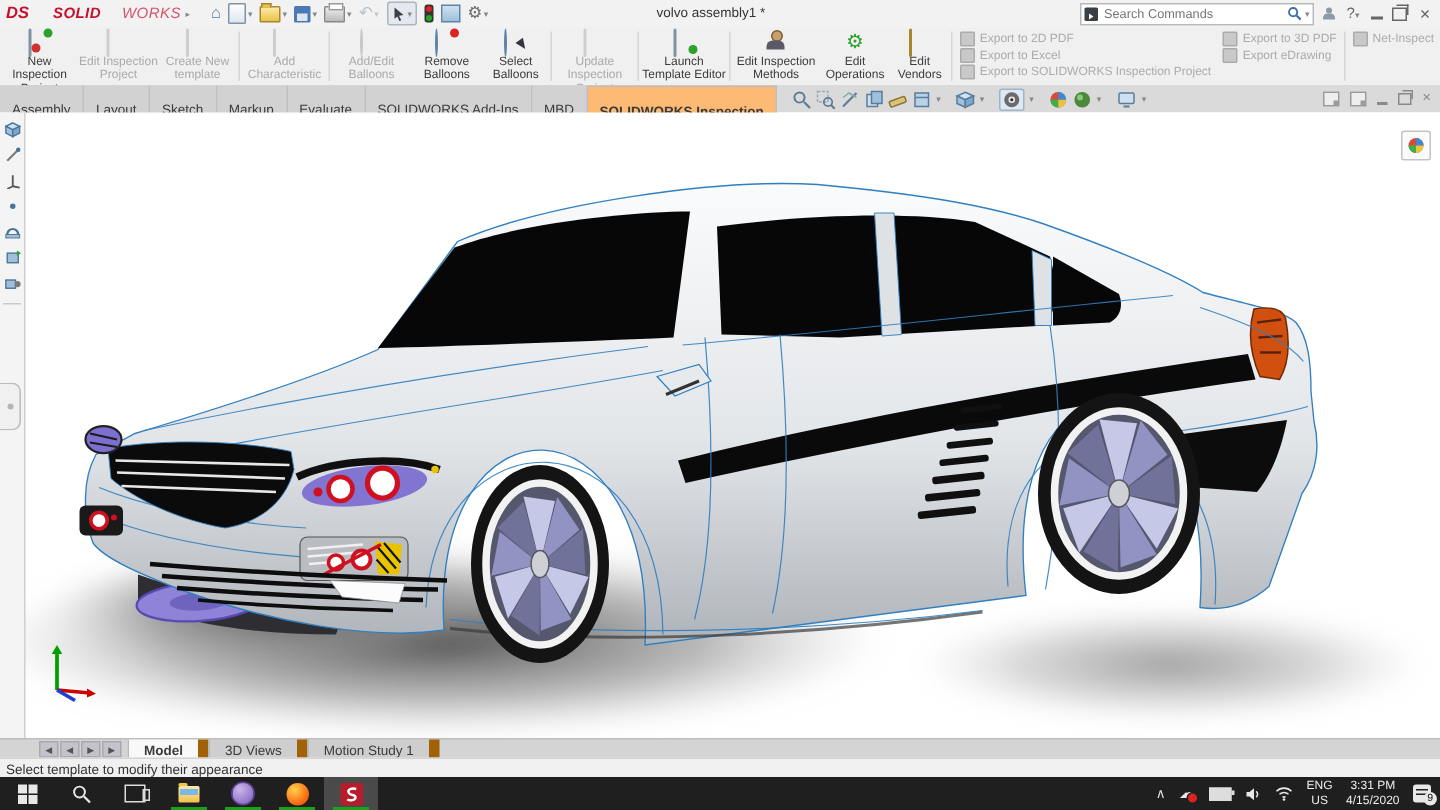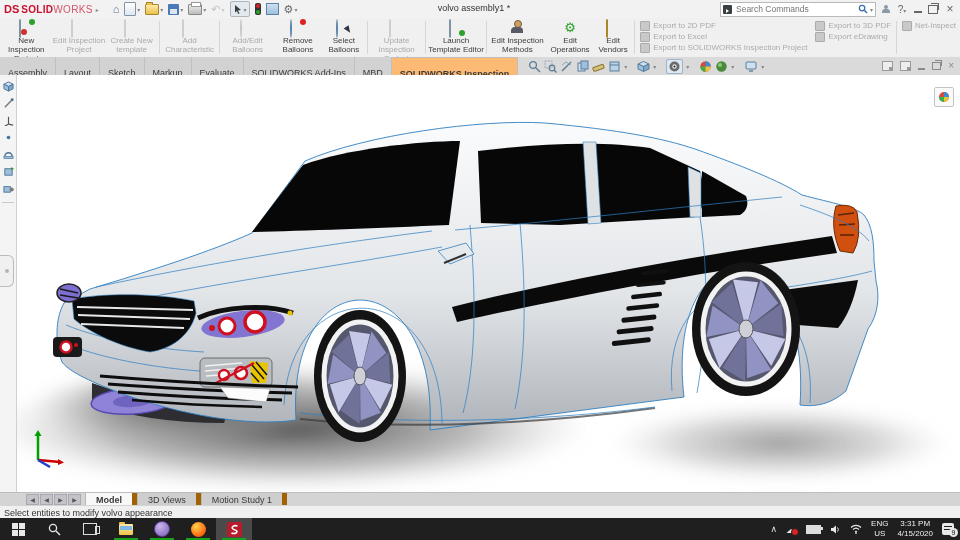--- a/index.html
+++ b/index.html
@@ -1,19 +1,19 @@
 <!DOCTYPE html>
 <html><head>
 <meta charset="utf-8">
 <style>
   html,body{margin:0;padding:0;background:#888;}
   .app{position:relative;width:960px;height:540px;background:#fff;font-family:"Liberation Sans",sans-serif;overflow:hidden;user-select:none;}
   
   .titlebar{position:absolute;left:0;top:0;width:960px;height:18px;background:#f2f2f2;border-bottom:1px solid #dcdcdc;display:flex;align-items:center;font-size:9px;color:#444;}
-  .logo{display:flex;align-items:baseline;margin-left:4px;color:#c8102e;white-space:nowrap;}
+  .logo{display:flex;align-items:baseline;margin-left:4px;color:#c8102e;font-style:italic;white-space:nowrap;gap:14px;}
   .logo .mark{font-weight:bold;font-size:11px;margin-right:2px;}
   .logo .bold{font-weight:bold;font-size:10px;letter-spacing:.3px;}
   .logo .light{font-weight:normal;font-size:10px;letter-spacing:.3px;color:#d4556a;}
   .qa{display:flex;align-items:center;gap:5px;margin-left:14px;color:#5c7a94;}
   .qa .qi{display:flex;align-items:center;gap:1px;}
   .caret{font-size:6px;color:#888;}
   .glyph{font-size:11px;line-height:11px;}
   .sheet{width:10px;height:12px;background:linear-gradient(#fff,#dde6ef);border:1px solid #7f93a6;border-radius:1px;}
   .folder{width:12px;height:9px;background:linear-gradient(#ffe9a8,#e8c24a);border:1px solid #a8862a;border-radius:1px;position:relative;}
   .folder::before{content:'';position:absolute;left:0;top:-3px;width:5px;height:2px;background:#e8c24a;border:1px solid #a8862a;border-bottom:none;}
@@ -82,21 +82,21 @@
   .viewport{position:absolute;left:0;top:75px;width:960px;height:417px;background:#ffffff;}
   .leftstrip{position:absolute;left:0;top:0;width:16px;height:417px;background:#f4f4f4;border-right:1px solid #d0d0d0;display:flex;flex-direction:column;align-items:center;padding-top:6px;gap:6px;}
   .ls-ic{width:11px;height:11px;}
   .collapse-tab{position:absolute;left:0;top:180px;width:13px;height:30px;background:#f0f0f0;border:1px solid #bbb;border-left:none;border-radius:0 6px 6px 0;display:flex;align-items:center;justify-content:center;}
   .collapse-tab i{width:4px;height:4px;border-radius:50%;background:#b5b5b5;}
   .displaypane-btn{position:absolute;right:6px;top:12px;width:18px;height:18px;border:1px solid #c3c3c3;background:#fafafa;border-radius:2px;display:flex;align-items:center;justify-content:center;}
   
   .bottabs{position:absolute;left:0;top:492px;width:960px;height:13px;background:#d4d4d4;border-top:1px solid #bdbdbd;display:flex;align-items:stretch;font-size:9px;color:#3a3a3a;}
   .navarrows{display:flex;align-items:center;gap:1px;padding:0 4px 0 26px;}
   .nav-a{width:11px;height:9px;background:#c3c3c9;border:1px solid #a9a9b2;font-size:6px;color:#555;display:flex;align-items:center;justify-content:center;}
-  .btab{padding:0 10px;display:flex;align-items:center;background:#cecece;border-right:5px solid #a16207;border-left:1px solid #b8b8b8;white-space:nowrap;}
+  .btab{padding:0 10px;display:flex;align-items:center;background:#cecece;border-right:7px solid #a16207;border-left:1px solid #b8b8b8;white-space:nowrap;}
   .btab.active{background:#f8f8f8;font-weight:bold;}
   
   .statusbar{position:absolute;left:0;top:505px;width:960px;height:13px;background:#f0f0f0;border-top:1px solid #d4d4d4;display:flex;align-items:center;font-size:9px;color:#333;}
   .statusbar .msg{margin-left:4px;}
   .statusbar .right{margin-left:auto;display:flex;align-items:center;gap:26px;margin-right:10px;}
   
   .taskbar{position:absolute;left:0;top:518px;width:960px;height:22px;background:#1f1f1f;display:flex;align-items:stretch;color:#eee;}
   .tb-item{width:36px;display:flex;align-items:center;justify-content:center;position:relative;}
   .tb-item.running::after{content:'';position:absolute;left:6px;right:6px;bottom:0;height:2px;background:#19a119;}
   .tb-item.activeapp{background:#4a4a4a;}
@@ -569,21 +569,21 @@
       <span class="nav-a">◀</span>
       <span class="nav-a">▶</span>
       <span class="nav-a">▶</span>
     </div>
     <div class="btab active">Model</div>
     <div class="btab">3D Views</div>
     <div class="btab">Motion Study 1</div>
   </div>
 
   <div class="statusbar">
-    <span class="msg">Select entities to modify volvo appearance</span>
+    <span class="msg">Select template to modify their appearance</span>
   </div>
 
   <div class="taskbar">
     <div class="tb-item">
         <span class="winlogo">
           <i></i>
           <i></i>
           <i></i>
           <i></i>
         </span>

